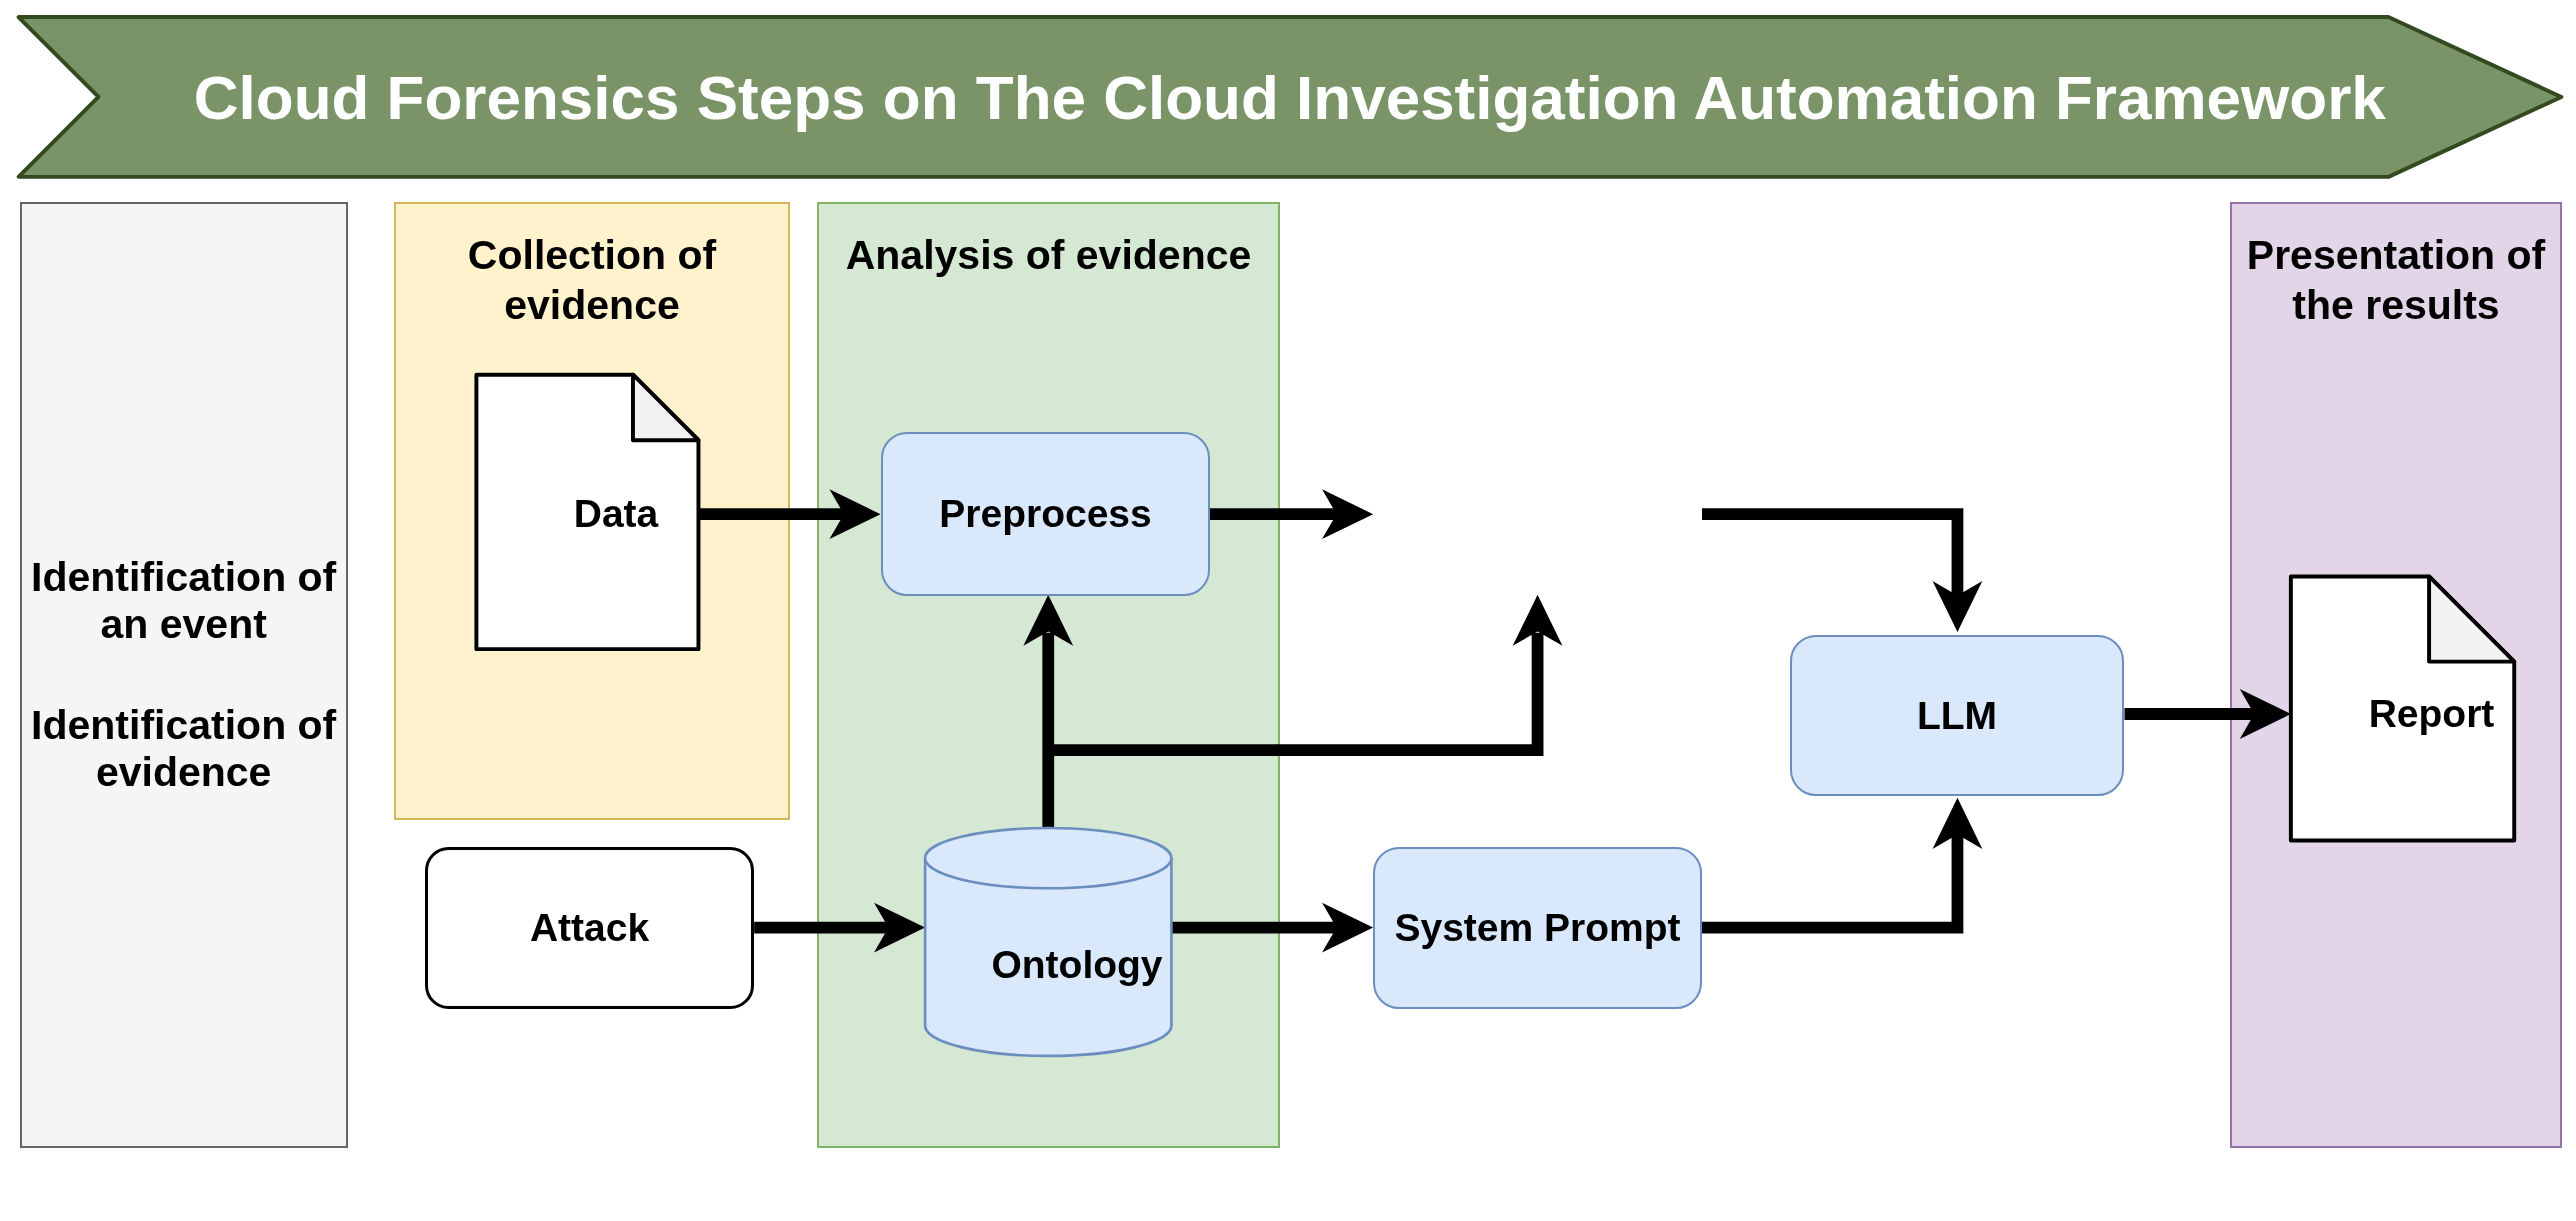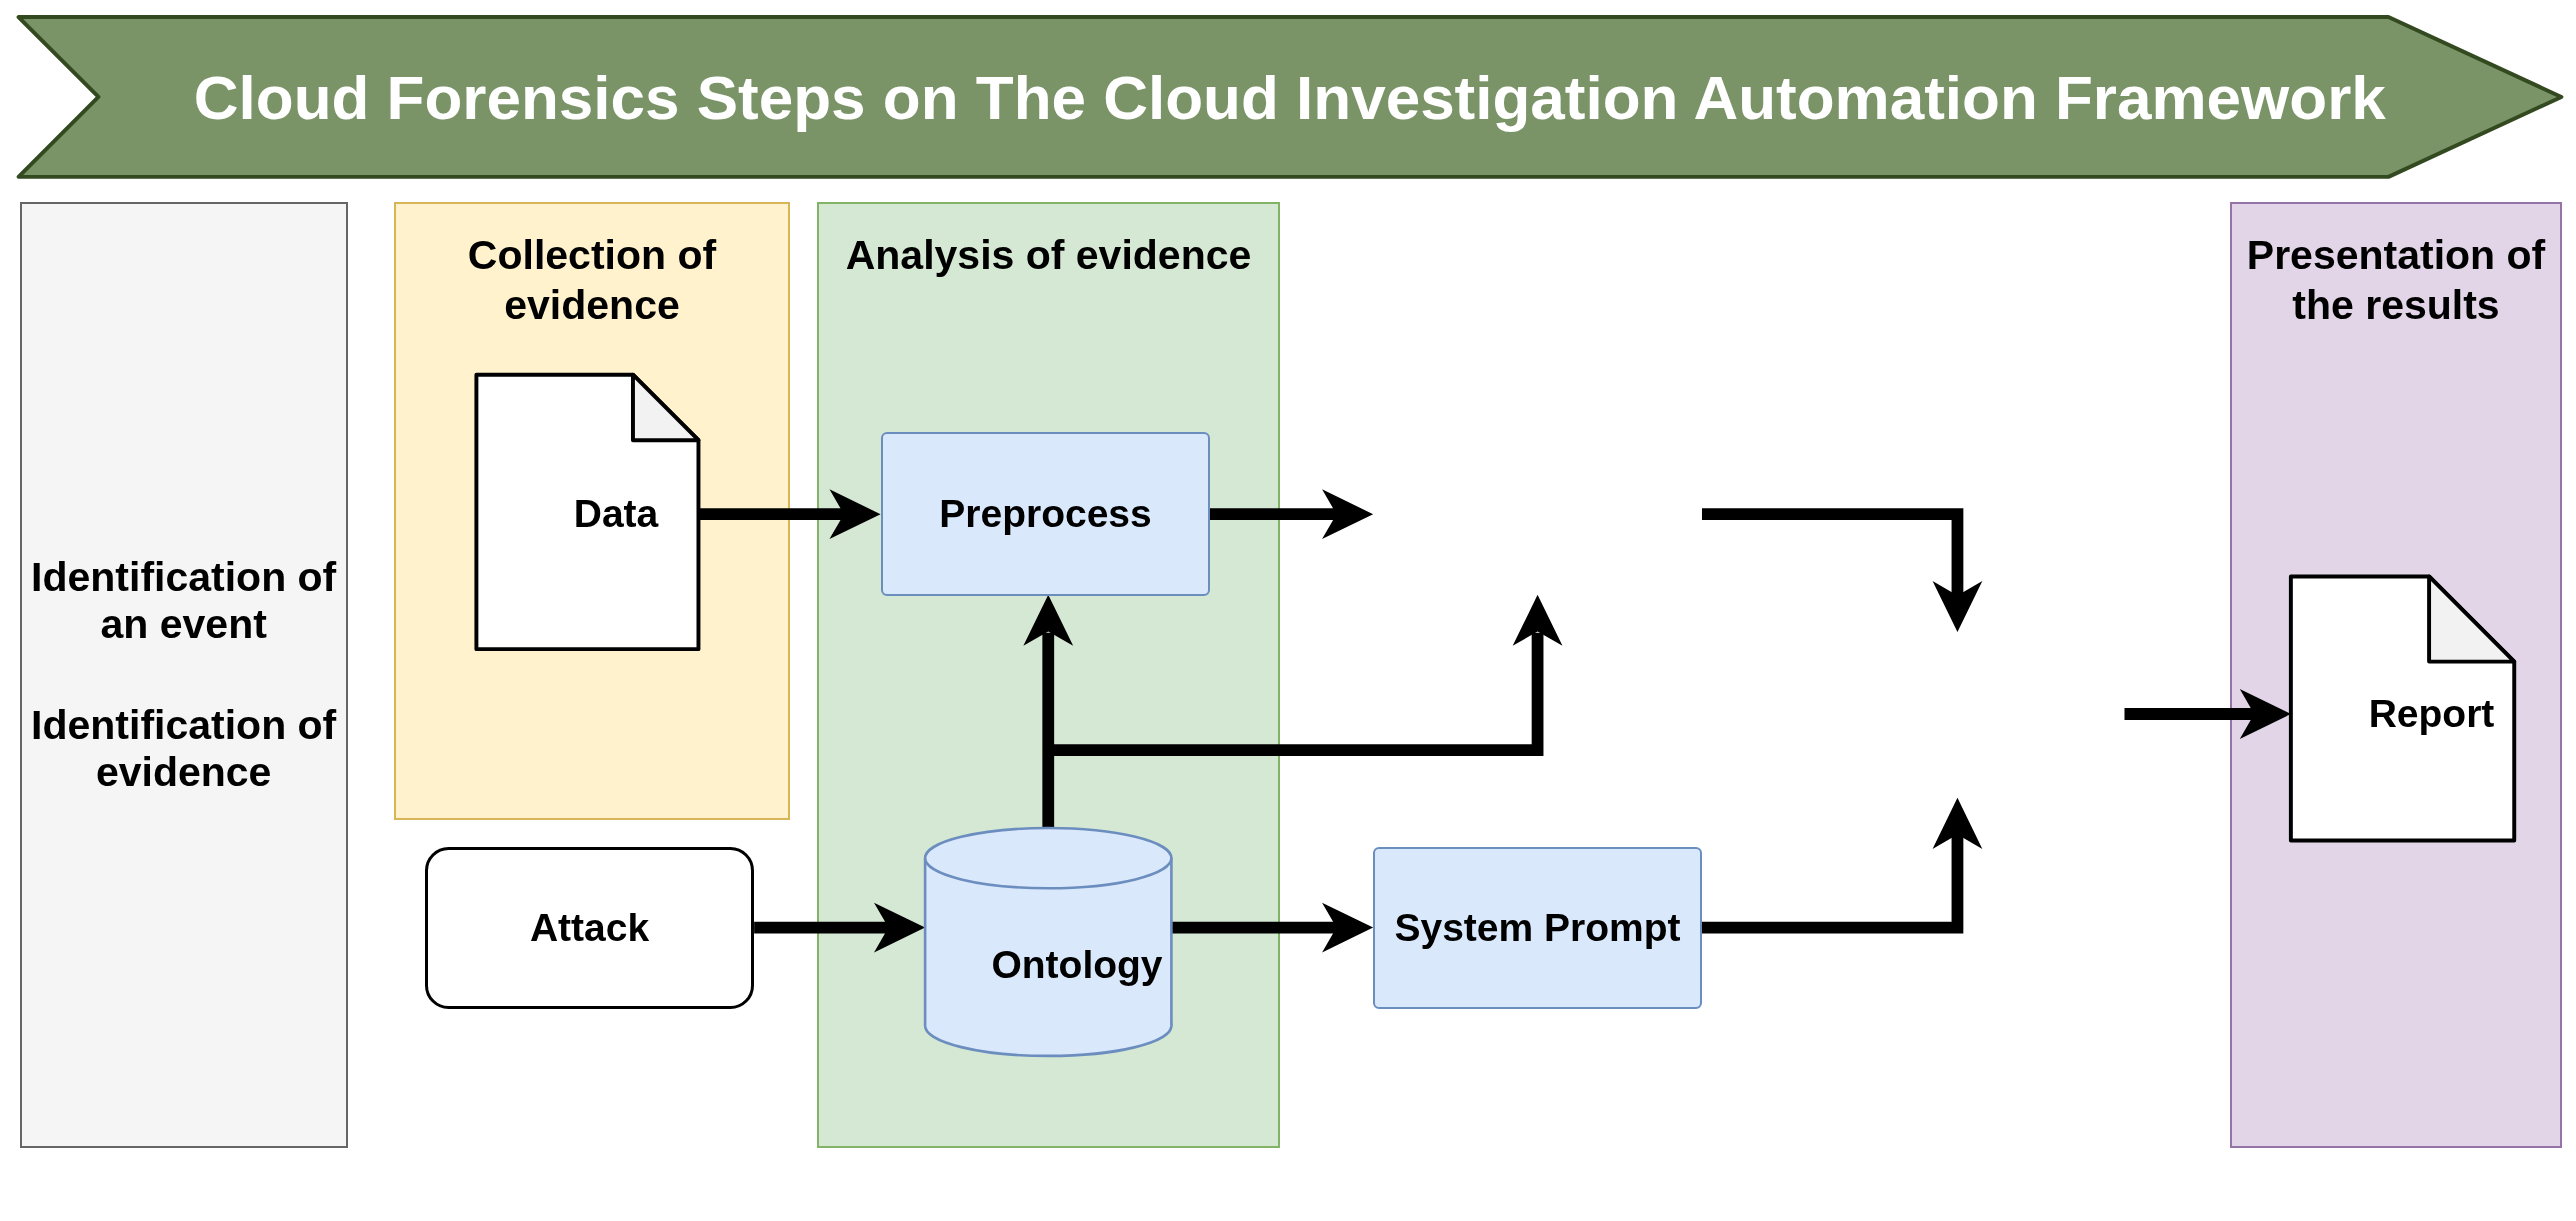--- a/index.html
+++ b/index.html
@@ -60,21 +60,21 @@
   .doc-fold{fill:var(--doc_fold_fill); stroke:var(--outline_black); stroke-width:6; stroke-linejoin:round;}
   .cyl-fill{fill:var(--node_fill); stroke:none;}
   .cyl-edge{fill:var(--node_fill); stroke:var(--node_stroke); stroke-width:4;}
   .cyl-side{stroke:var(--node_stroke); stroke-width:4;}
   
   .node{
     display:flex; align-items:center; justify-content:center;
     font-size:39px; font-weight:bold; text-align:center;
     box-sizing:border-box; z-index:3; white-space:nowrap;
   }
-  .node-blue{background:var(--node_fill); border:2.6px solid var(--node_stroke); border-radius:6px;}
+  .node-blue{background:var(--node_fill); border:2.6px solid var(--node_stroke); border-radius:26px;}
   .node-plain{background:#FFFFFF; border:3.9px solid var(--outline_black); border-radius:23.6px;}
   #node-preprocess   {left:881px; top:432px;  width:329px; height:164px;}
   #node-user-prompt  {left:1373px; top:432px;  width:329px; height:164px;}
   #node-llm          {left:1790px; top:635px;  width:334px; height:161px;}
   #node-system-prompt{left:1373px; top:847px; width:329px; height:162px;}
   #node-attack       {left:425px;  top:847px; width:329px; height:162px;}
   .shape-label{
     display:flex; align-items:center; justify-content:center;
     font-size:39px; font-weight:bold; z-index:3; white-space:nowrap;padding-left:29px;
   }
@@ -185,20 +185,23 @@
       <line class="cyl-side" x1="1788" y1="1310" x2="1788" y2="1566"></line>
       <ellipse class="cyl-edge" cx="1600" cy="1310" rx="188" ry="46"></ellipse>
     </g>
   </svg>
 
   <div class="abs" id="banner-title">Cloud Forensics Steps on The Cloud Investigation Automation Framework</div>
 
   <div class="node node-blue abs" id="node-preprocess">
     <span>Preprocess</span>
   </div>
+  <div class="node node-blue abs" id="node-llm">
+    <span>LLM</span>
+  </div>
   <div class="node node-blue abs" id="node-system-prompt">
     <span>System Prompt</span>
   </div>
   <div class="node node-plain abs" id="node-attack">
     <span>Attack</span>
   </div>
 
   <div class="shape-label abs" id="label-data">Data</div>
   <div class="shape-label abs" id="label-ontology">Ontology</div>
   <div class="shape-label abs" id="label-report">Report</div>

